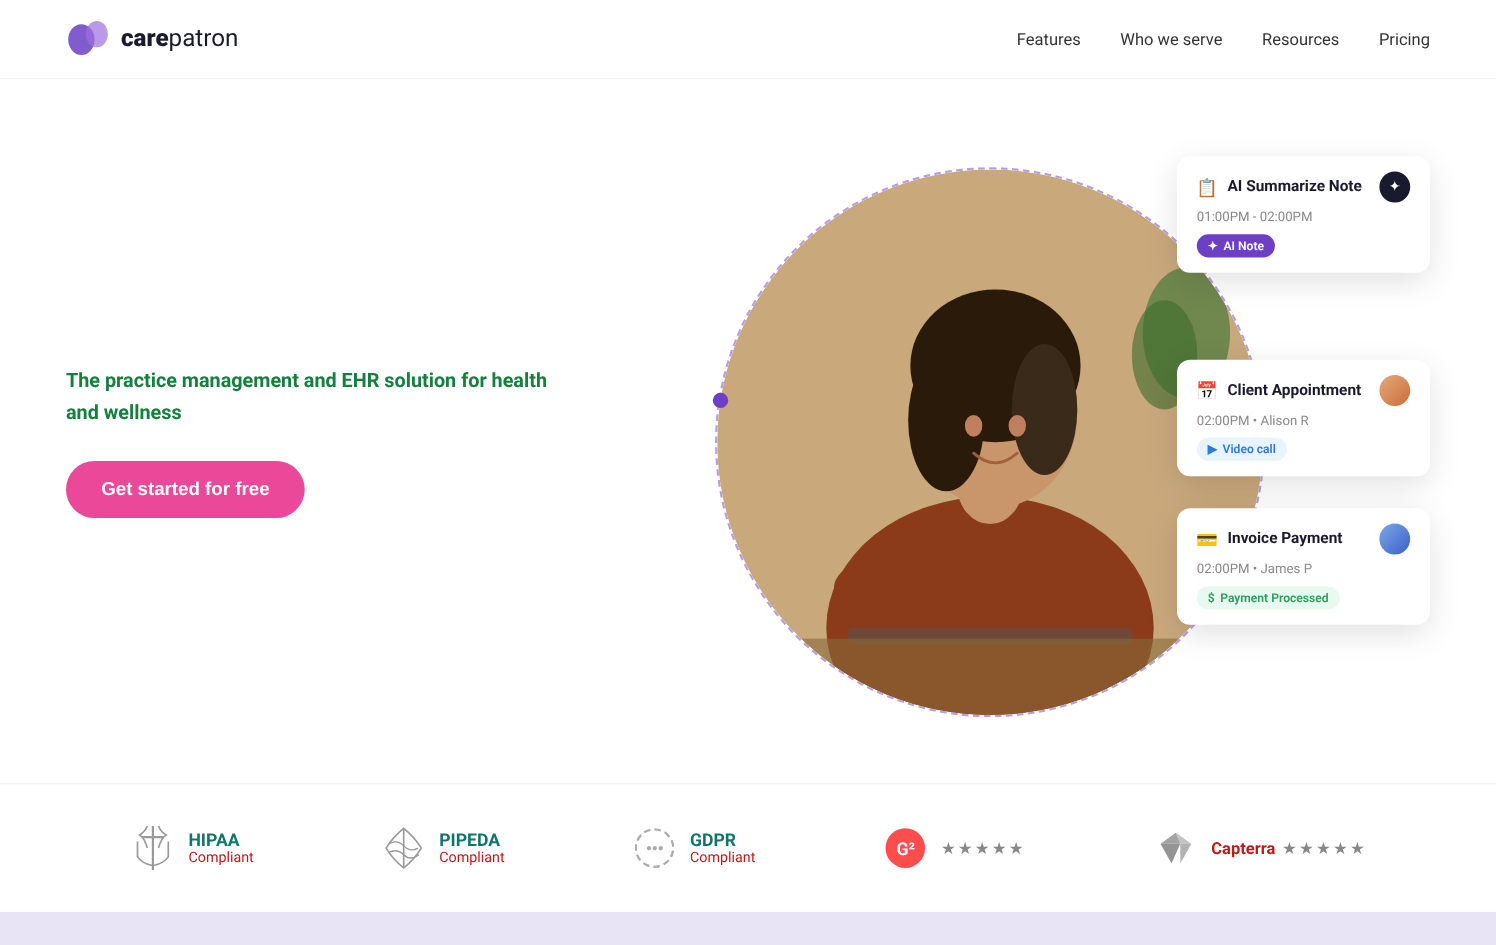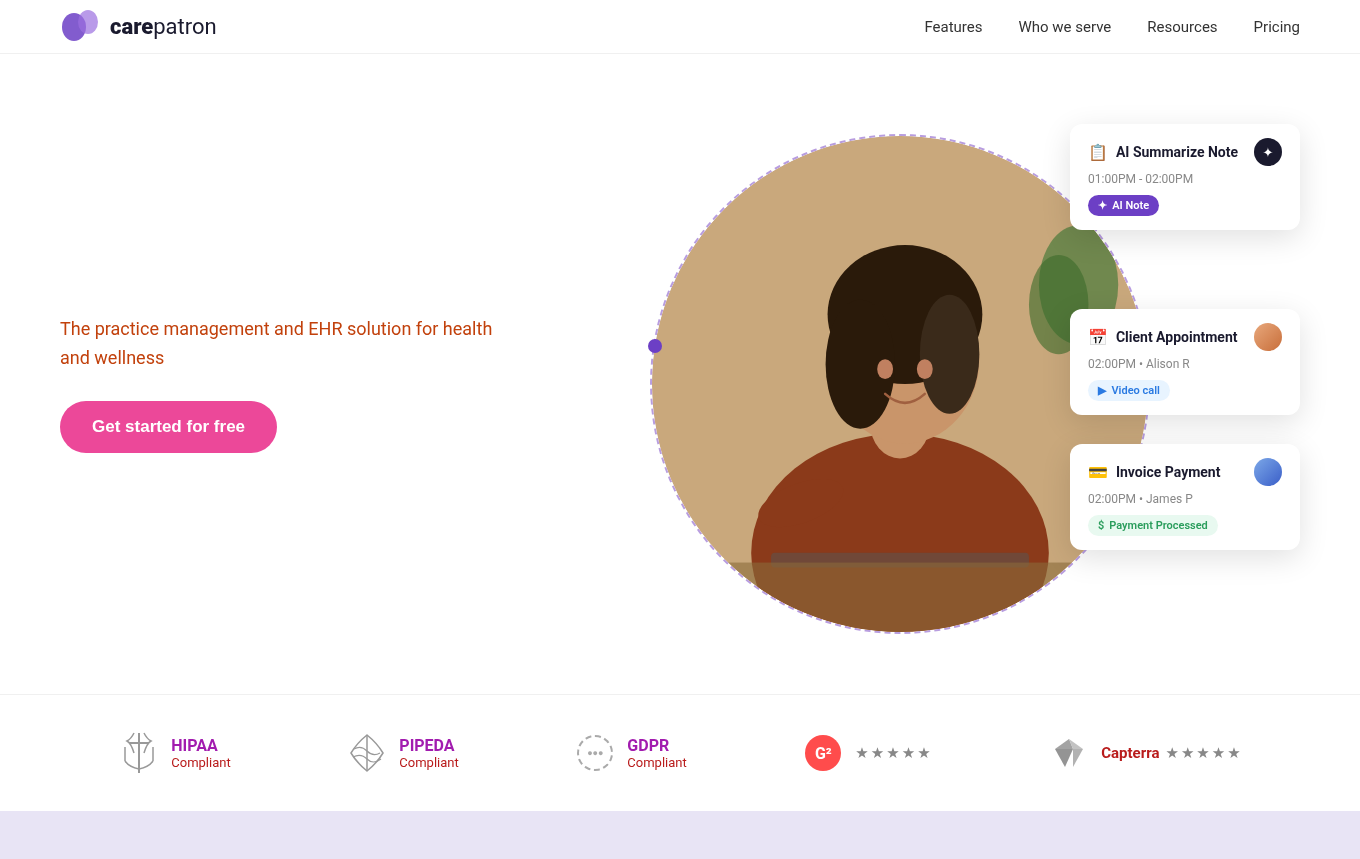--- a/index.html
+++ b/index.html
@@ -1,21 +1,21 @@
 <!DOCTYPE html>
 <html><head>
   <meta charset="utf-8">
   <style>
     * { margin: 0; padding: 0; box-sizing: border-box; }
     body { font-family: -apple-system, BlinkMacSystemFont, 'Segoe UI', Roboto, sans-serif; background: #fff; overflow-x: hidden; }
 
     
     nav {
       display: flex; align-items: center; justify-content: space-between;
-      padding: 0 60px; height: 54px; border-bottom: 1px solid #f0f0f0;
+      padding: 0 60px; height: 72px; border-bottom: 1px solid #f0f0f0;
       position: sticky; top: 0; background: #fff; z-index: 100;
     }
     .logo { display: flex; align-items: center; gap: 8px; cursor: pointer; }
     .logo-icon { width: 42px; height: 42px; }
     .logo-text { font-size: 22px; font-weight: 700; color: #1a1a2e; }
     .logo-text span { font-weight: 400; }
     .nav-links { display: flex; align-items: center; gap: 36px; }
     .nav-link { font-size: 15px; color: #333; text-decoration: none; cursor: pointer; }
     .nav-actions { display: flex; align-items: center; gap: 12px; }
     .btn-login {
@@ -30,21 +30,21 @@
     }
 
     
     .hero {
       display: flex; align-items: center; justify-content: space-between;
       padding: 60px 60px 40px 60px; min-height: 620px; position: relative;
     }
     .hero-left { max-width: 460px; }
     .hero-heading { font-size: 68px; font-weight: 800; color: #1a1a2e; line-height: 1.05; margin-bottom: 24px; }
     .hero-heading .care { color: #6c3fc5; }
-    .hero-sub { font-size: 18px; color: #c2410c; line-height: 1.6; margin-bottom: 28px; }
+    .hero-sub { font-size: 18px; color: #15803d; line-height: 1.6; margin-bottom: 28px; font-weight: bold; }
     .btn-hero {
       display: inline-block; padding: 16px 32px; background: #ec4899; color: #fff;
       border-radius: 30px; font-size: 17px; font-weight: 600; border: none; cursor: pointer;
     }
 
     
     .hero-right {
       position: relative; width: 680px; height: 540px; flex-shrink: 0;
     }
 
@@ -97,21 +97,21 @@
     .dot-1 { top: 225px; left: 28px; }
 
     
     .badges-bar {
       display: flex; align-items: center; justify-content: space-around;
       padding: 36px 60px; border-top: 1px solid #f0f0f0;
     }
     .badge-item { display: flex; align-items: center; gap: 10px; }
     .badge-logo { width: 44px; height: 44px; display: flex; align-items: center; justify-content: center; }
     .badge-text-group { display: flex; flex-direction: column; }
-    .badge-name { font-size: 16px; font-weight: 700; color: #a21caf; }
+    .badge-name { font-size: 16px; font-weight: 700; color: #0f766e; }
     .badge-sub { font-size: 13px; color: #b91c1c; }
     .stars { color: #888; font-size: 15px; letter-spacing: 2px; }
 
     
     .footer-strip {
       height: 60px; background: #e8e4f5;
     }
     .gdpr-ring {
       width: 36px; height: 36px; border-radius: 50%;
       border: 2px dashed #aaa;

